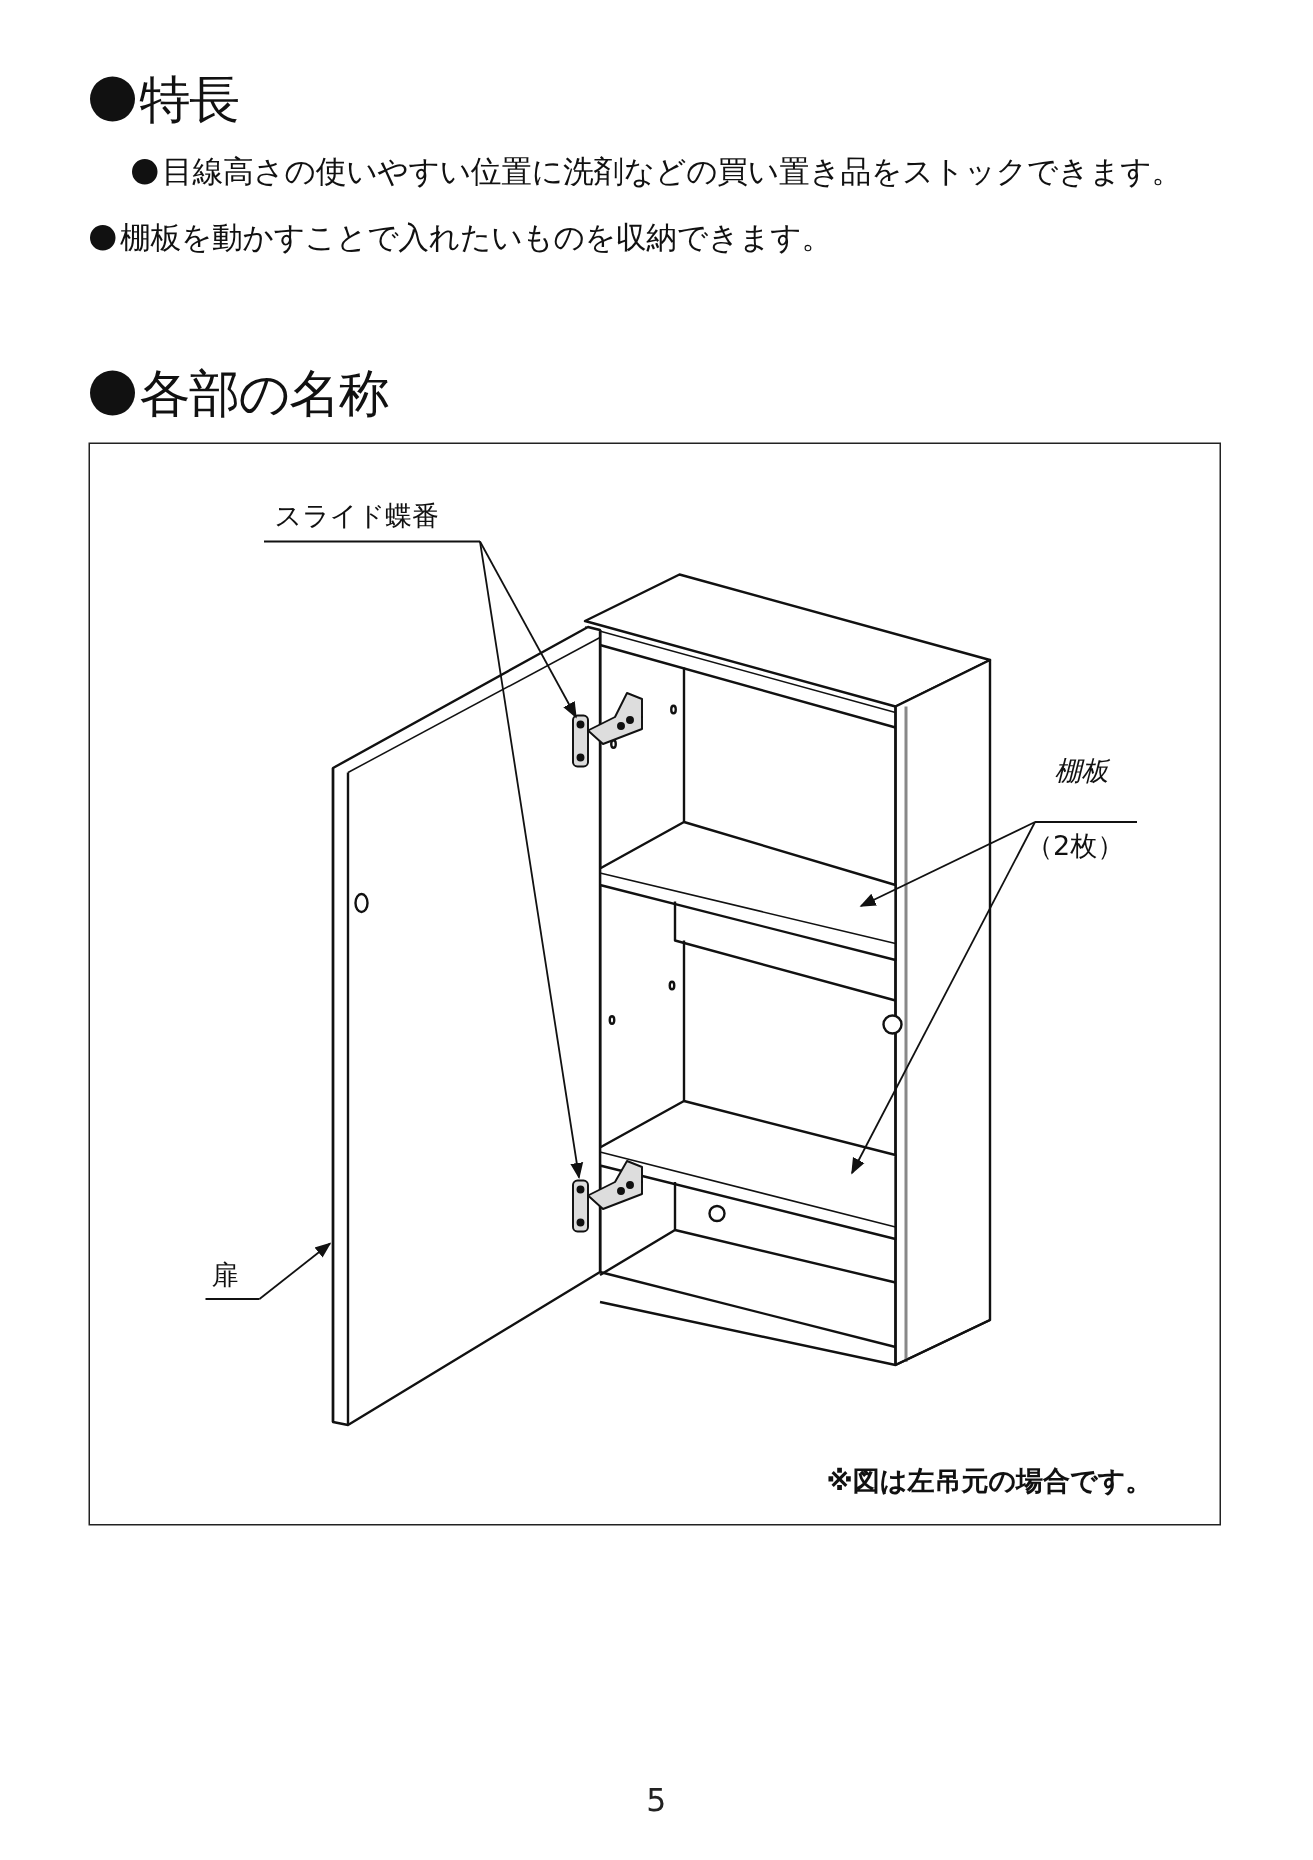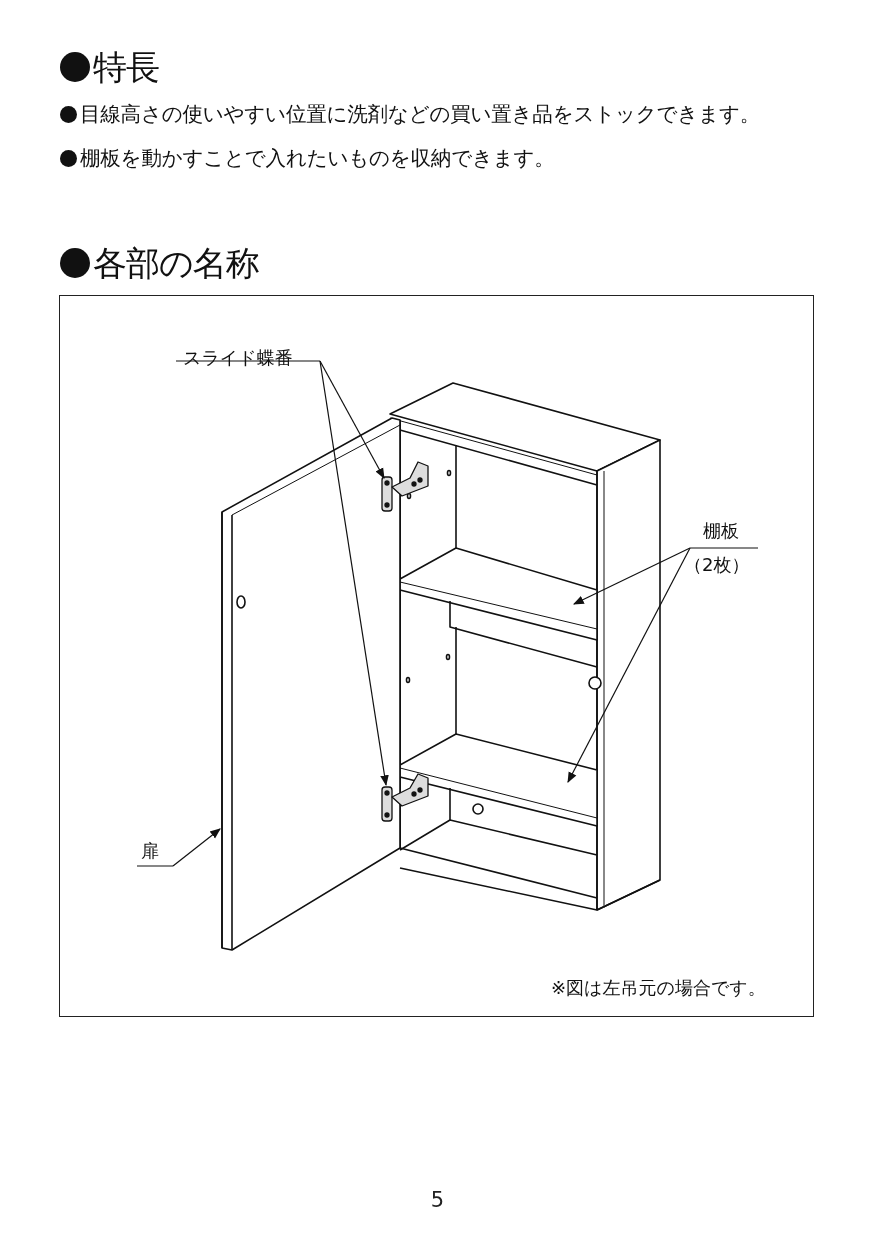--- a/index.html
+++ b/index.html
@@ -14,21 +14,21 @@
   .note { position: absolute; font-size: 18px; line-height: 1; white-space: nowrap; color: #111; }
   .pagenum { position: absolute; left: 0; width: 875px; top: 1188px; text-align: center; font-size: 21px; color: #222; }
   svg.diagram { position: absolute; left: 0; top: 0; }
 </style>
 </head>
 <body>
 
 <div class="h1" style="top:50px;">
   <span class="dot"></span><span>特長</span>
 </div>
-<div class="bullet" style="top:104px;">
+<div class="bullet" style="top:104px;margin-left:28px;">
   <span class="dot"></span><span>目線高さの使いやすい位置に洗剤などの買い置き品をストックできます。</span>
 </div>
 <div class="bullet" style="top:148px;">
   <span class="dot"></span><span>棚板を動かすことで入れたいものを収納できます。</span>
 </div>
 
 <div class="h1" style="top:246px;">
   <span class="dot"></span><span>各部の名称</span>
 </div>
 
@@ -108,19 +108,19 @@
 
     <line x1="690" y1="548" x2="758" y2="548" stroke-width="1.2"></line>
     <line x1="690" y1="548" x2="574" y2="604" stroke-width="1.2" marker-end="url(#arr)"></line>
     <line x1="690" y1="548" x2="568" y2="782" stroke-width="1.2" marker-end="url(#arr)"></line>
 
     <line x1="137" y1="866" x2="173" y2="866" stroke-width="1.2"></line>
     <line x1="173" y1="866" x2="220" y2="829" stroke-width="1.2" marker-end="url(#arr)"></line>
   </g>
 </svg>
 
-<div class="label" style="left:183px; top:349px;">スライド蝶番</div>
-<div class="label" style="left:703px; top:522px;">棚板</div>
+<div class="label" style="left:183px; top:336px;">スライド蝶番</div>
+<div class="label" style="left:703px; top:506px;font-style:italic;">棚板</div>
 <div class="label" style="left:684px; top:556px;">（2枚）</div>
 <div class="label" style="left:141px; top:842px;">扉</div>
-<div class="note" style="left:551px; top:979px;">※図は左吊元の場合です。</div>
+<div class="note" style="left:551px; top:979px;font-weight:bold;">※図は左吊元の場合です。</div>
 
 <div class="pagenum">5</div>
 
 </body></html>

